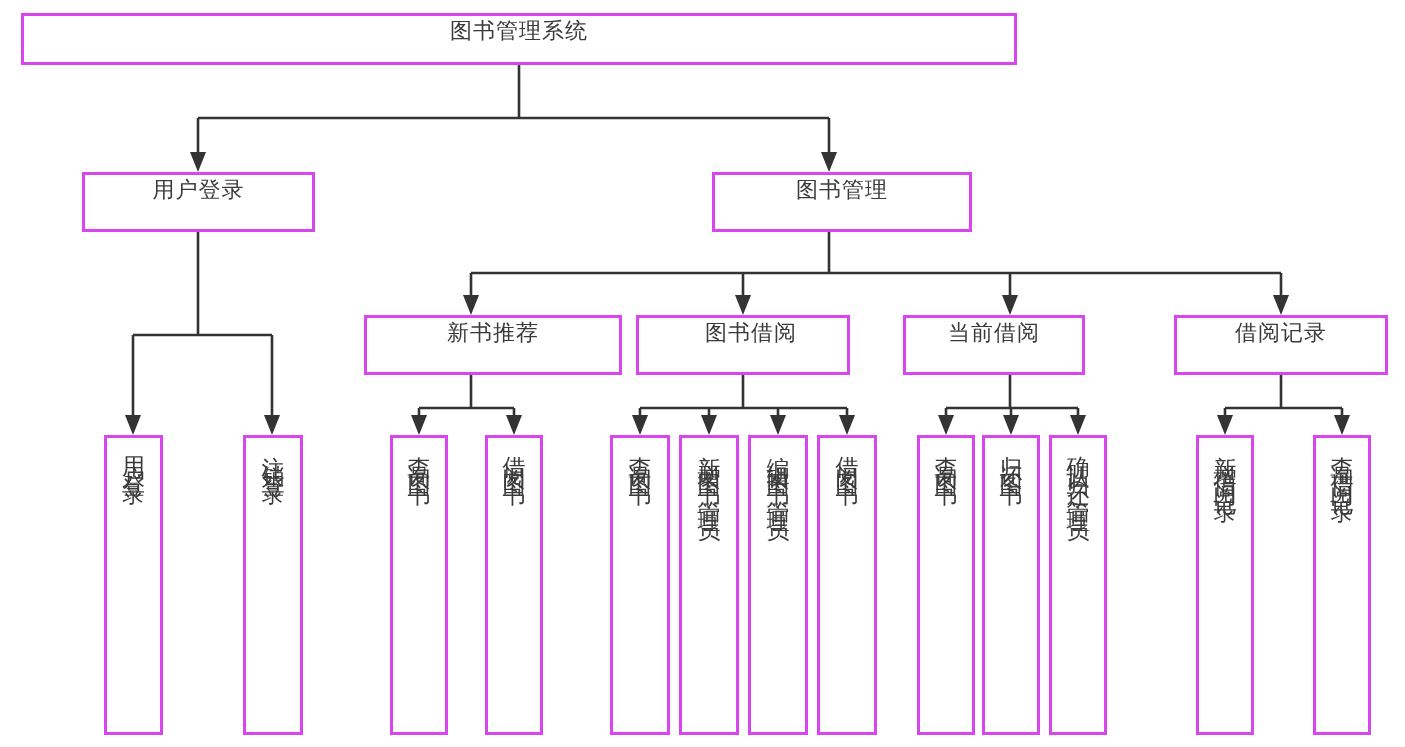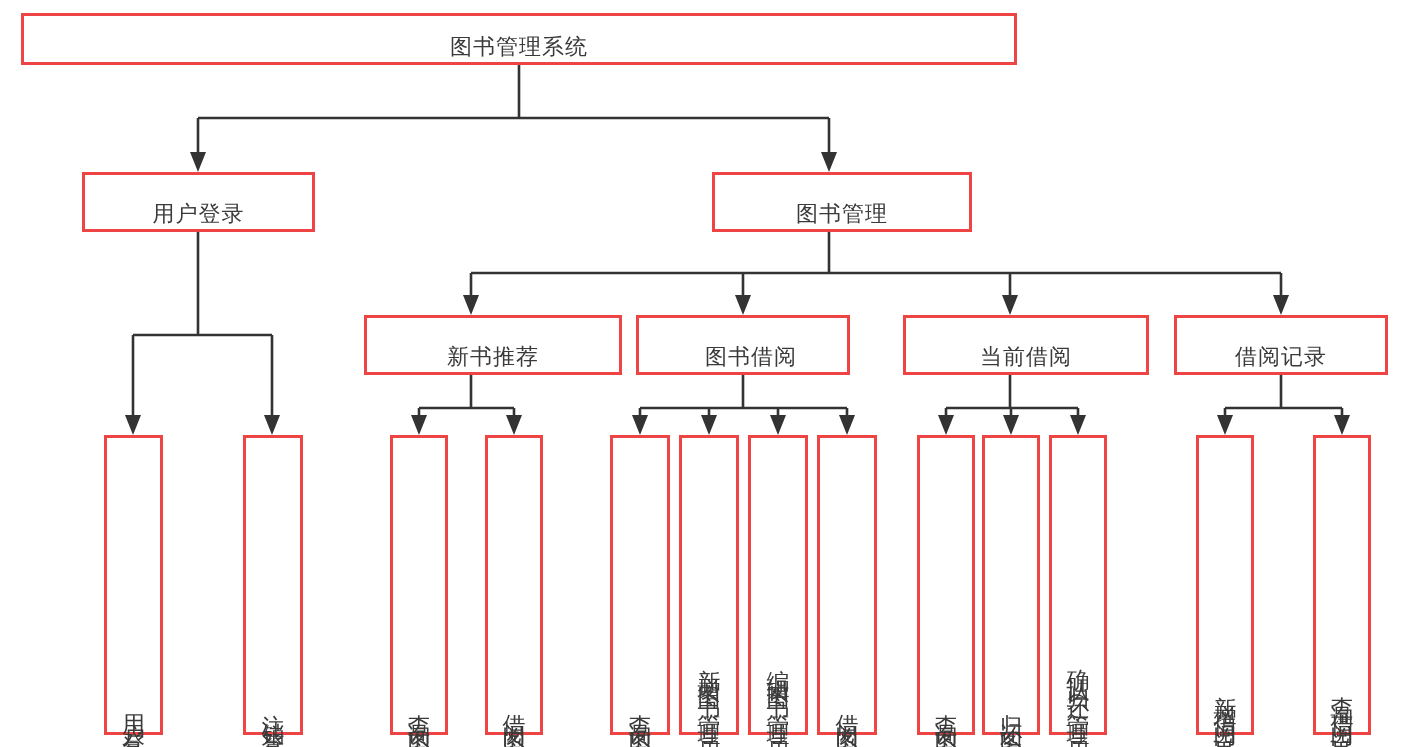--- a/index.html
+++ b/index.html
@@ -8,42 +8,42 @@
     width: 1405px; height: 747px;
     background: #ffffff;
     font-family: "Liberation Sans", sans-serif;
     overflow: hidden;
   }
   .wires { position: absolute; left: 0; top: 0; }
   .node, .leaf {
     position: absolute;
     box-sizing: border-box;
     background: #ffffff;
-    border: 3px solid #ef4444;
-    display: flex; align-items: flex-end; justify-content: center;
+    border: 3px solid #d946ef;
+    display: flex; align-items: flex-start; justify-content: center;
     color: #3a3a3a;
   }
   .node { font-size: 22px; letter-spacing: 1px; }
   .leaf { top: 435px; height: 300px; }
   .leaf span {
     writing-mode: vertical-rl;
     text-orientation: mixed;
     white-space: nowrap;
     font-size: 23px;
     line-height: 1;
     letter-spacing: 9px;
     color: #3a3a3a;
   }
   
   .n-root   { left: 21px;   top: 13px;  width: 996px; height: 52px; }
   .n-login  { left: 82px;   top: 172px; width: 233px; height: 60px; }
   .n-mgmt   { left: 712px;  top: 172px; width: 260px; height: 60px; }
   .n-newbk  { left: 364px;  top: 315px; width: 258px; height: 60px; }
   .n-borrow { left: 636px;  top: 315px; width: 214px; height: 60px; padding-left: 16px; }
-  .n-cur    { left: 903px;  top: 315px; width: 246px; height: 60px; }
+  .n-cur    { left: 903px;  top: 315px; width: 182px; height: 60px; }
   .n-rec    { left: 1174px; top: 315px; width: 214px; height: 60px; }
   
   .l-1a { left: 104px;  width: 59px; }
   .l-1b { left: 243px;  width: 60px; }
   .l-2a { left: 390px;  width: 58px; }
   .l-2b { left: 485px;  width: 58px; }
   .l-3a { left: 610px;  width: 60px; }
   .l-3b { left: 679px;  width: 60px; }
   .l-3c { left: 748px;  width: 60px; }
   .l-3d { left: 817px;  width: 60px; }

